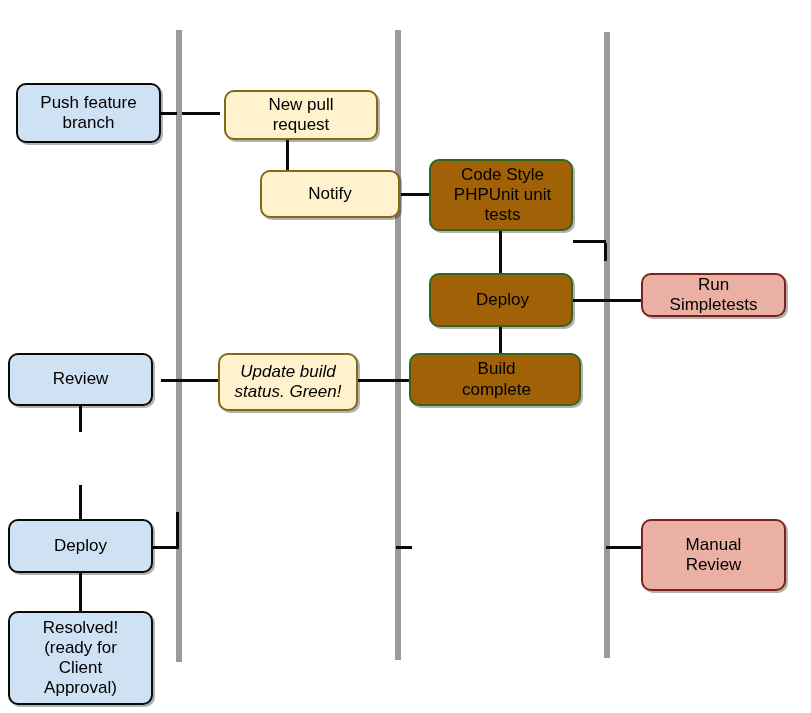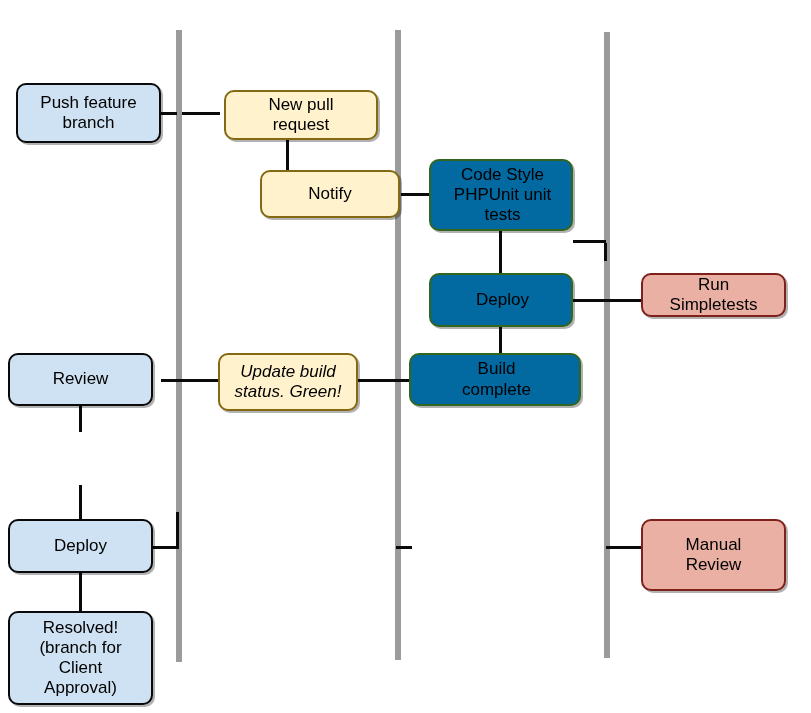--- a/index.html
+++ b/index.html
@@ -45,21 +45,21 @@
   }
   .node.blue {
     background: #cfe2f3;
     border-color: #0a0a0a;
   }
   .node.yellow {
     background: #fff2cc;
     border-color: #836a12;
   }
   .node.green {
-    background: #0369a1;
+    background: #a16207;
     border-color: #32661f;
     padding-left: 9px;
   }
   .node.red {
     background: #eab0a4;
     border-color: #7d211a;
   }
   .connector {
     position: absolute;
     background: #0a0a0a;
@@ -134,17 +134,17 @@
     </div>
     <div class="node blue" style="left: 8px; top: 519px; width: 145px; height: 54px;">
       <span class="label">Deploy</span>
     </div>
     <div class="node red" style="left: 641px; top: 519px; width: 145px; height: 72px;">
       <span class="label">Manual
 Review</span>
     </div>
     <div class="node blue" style="left: 8px; top: 611px; width: 145px; height: 94px;">
       <span class="label">Resolved!
-(branch for
+(ready for
 Client
 Approval)</span>
     </div>
   </div>
 
 </body></html>

